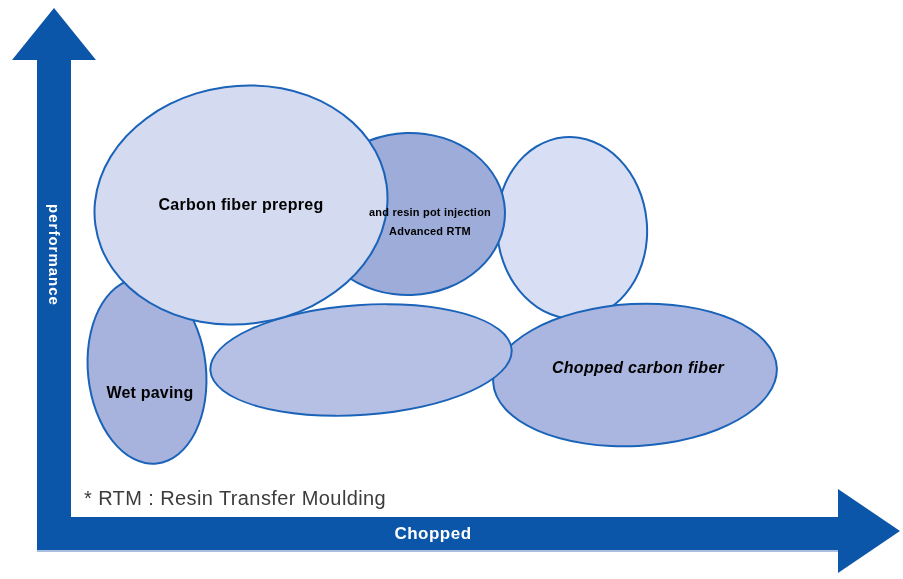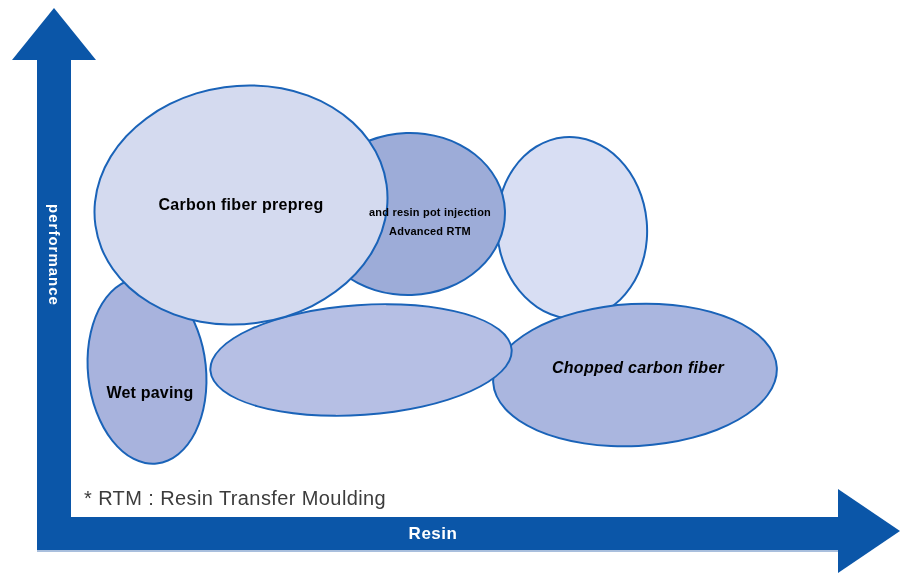--- a/index.html
+++ b/index.html
@@ -86,21 +86,21 @@
 <body>
 
 <div class="stage">
 
   <div class="axis-shaft y-shaft"></div>
   <div class="y-head"></div>
   <div class="y-axis-label">performance</div>
 
   <div class="axis-shaft x-shaft"></div>
   <div class="x-head"></div>
-  <div class="x-axis-label">Resin</div>
+  <div class="x-axis-label">Chopped</div>
 
   <div class="ellipse e-wet" style="background: rgb(168, 179, 221);"></div>
   <div class="ellipse e-thermo" style="background: rgb(216, 222, 243);"></div>
   <div class="ellipse e-chopped" style="background: rgb(170, 182, 223);"></div>
   <div class="ellipse e-mat" style="background: rgb(182, 191, 228);"></div>
   <div class="ellipse e-advanced" style="background: rgb(157, 172, 216);"></div>
   <div class="ellipse e-carbon" style="background: rgb(212, 218, 239);"></div>
 
   <div class="elabel l-wet">
     <span>Wet paving</span>

